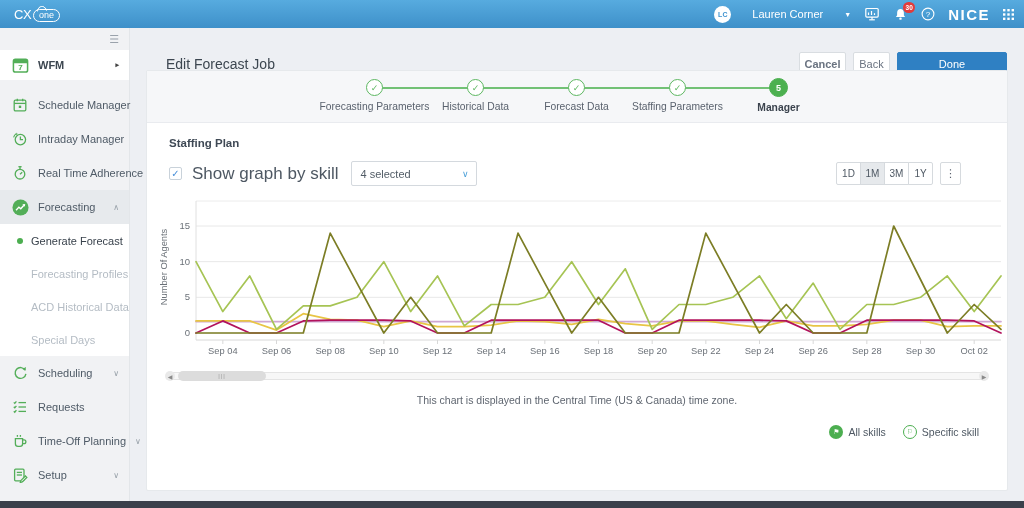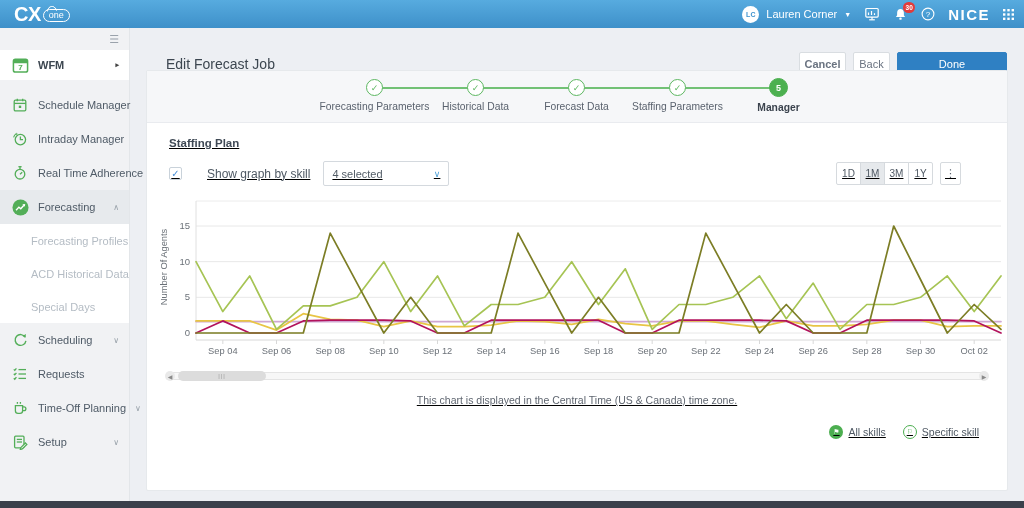--- a/index.html
+++ b/index.html
@@ -5,21 +5,21 @@
   * { box-sizing: border-box; margin: 0; padding: 0; }
   html,body { width:1024px; height:508px; }
   body { font-family:"Liberation Sans", sans-serif; overflow:hidden; }
   .app { position:relative; width:1024px; height:508px; background:#edeff3; overflow:hidden; }
 
   
   .topbar { position:absolute; top:0; left:0; width:100%; height:28px;
     background:linear-gradient(#57abdf,#3e90c9); display:flex; align-items:center;
     padding:0 10px 0 14px; z-index:30; }
   .logo { display:flex; align-items:center; gap:2px; }
-  .logo-cx { color:#fff; font-size:20px; font-weight:bold; letter-spacing:-0.5px; }
+  .logo-cx { color:#fff; font-size:13px; font-weight:normal; letter-spacing:-0.5px; }
   .logo-one { color:#fff; font-size:9px; border:1.2px solid #fff; border-radius:9px;
     padding:0 5px 1px 5px; position:relative; top:1px; }
   .logo-one:before { content:""; position:absolute; top:-4px; left:3px; width:8px; height:8px;
     border:1.2px solid #fff; border-radius:50%; border-bottom-color:transparent; border-right-color:transparent;
     transform:rotate(40deg); background:transparent; }
   .top-right { margin-left:auto; display:flex; align-items:center; gap:13px; }
   .avatar { width:17px; height:17px; border-radius:50%; background:#fff; color:#3f93cf;
     font-size:7px; font-weight:bold; display:flex; align-items:center; justify-content:center; }
   .user-name { color:#fff; font-size:11px; }
   .chev-down-white { color:#fff; font-size:7px; position:relative; top:0px; }
@@ -65,26 +65,26 @@
   .step-line { position:absolute; top:16px; left:228px; width:405px; height:2px; background:#72c175; }
   .steps { position:absolute; left:177px; top:8px; display:flex; }
   .step { width:101px; display:flex; flex-direction:column; align-items:center; }
   .step-circle { width:17px; height:17px; border-radius:50%; background:#fff; border:1.5px solid #5db761;
     color:#5db761; font-size:9px; display:flex; align-items:center; justify-content:center; z-index:2; }
   .step.current .step-circle { width:19px; height:19px; background:#4cb050; border-color:#4cb050;
     color:#fff; font-weight:bold; margin-top:-1px; }
   .step-label { margin-top:5px; font-size:10.3px; color:#5a626e; white-space:nowrap; }
   .step.current .step-label { color:#3b434e; font-weight:bold; }
 
-  .card-body { padding:14px 8px 0;text-decoration:underline; }
+  .card-body { padding:14px 8px 0; }
   .section-title { margin-left:14px; font-size:11.5px; font-weight:bold; color:#3f4955; }
   .controls { margin:12px 14px 0; display:flex; align-items:center; }
   .checkbox { width:13px; height:13px; border:1px solid #c9d2da; border-radius:2px; background:#fff;
     color:#4a90d9; font-size:10px; line-height:11px; text-align:center; cursor:pointer; }
-  .chk-label { margin-left:25px; font-size:12px; color:#4e5863; }
+  .chk-label { margin-left:10px; font-size:17px; color:#4e5863; }
   .dropdown { margin-left:13px; width:126px; height:25px; border:1px solid #d4d9de; border-radius:2px;
     background:#fff; display:flex; align-items:center; padding:0 8px; font-size:11px; color:#525c66; cursor:pointer; }
   .dropdown .dd-chev { margin-left:auto; color:#4a9fd8; font-size:9px; }
   .range-wrap { margin-left:auto; display:flex; align-items:center; margin-right:24px; }
   .range-btn { width:25px; height:23px; border:1px solid #d6dade; background:#fff; font-size:10px;
     color:#4e5863; display:flex; align-items:center; justify-content:center; margin-left:-1px; cursor:pointer; }
   .range-btn:first-child { border-radius:2px 0 0 2px; margin-left:0; }
   .range-btn.last { border-radius:0 2px 2px 0; }
   .range-btn.sel { background:#e6e9ec; }
   .kebab-btn { width:21px; height:23px; border:1px solid #d6dade; border-radius:2px; background:#fff;
@@ -118,21 +118,21 @@
 <body>
 
 <div class="app">
 
   <div class="topbar">
     <div class="logo">
       <span class="logo-cx">CX</span>
       <span class="logo-one">one</span>
     </div>
     <div class="top-right">
-      <div style="display:flex;align-items:center;gap:7px;cursor:pointer;">
+      <div style="display:flex;align-items:center;gap:21px;cursor:pointer;">
         <div class="avatar">LC</div>
         <span class="user-name">Lauren Corner</span>
         <span class="chev-down-white">▼</span>
       </div>
       <span class="tb-icon">
         <svg width="16" height="16" viewBox="0 0 16 16">
             <rect x="1.8" y="2.5" width="12.4" height="8.6" rx="1" fill="none" stroke="#fff" stroke-width="1.2"></rect>
             <line x1="4.5" y1="9" x2="4.5" y2="6.5" stroke="#fff" stroke-width="1.2"></line>
             <line x1="7.5" y1="9" x2="7.5" y2="5" stroke="#fff" stroke-width="1.2"></line>
             <line x1="10.5" y1="9" x2="10.5" y2="7.2" stroke="#fff" stroke-width="1.2"></line>
@@ -225,20 +225,24 @@
         <div class="nav-item selected">
           <span class="icon16">
             <svg viewBox="0 0 18 18" width="17" height="17">
               <circle cx="9" cy="9" r="8.5" fill="#53ae58"></circle>
               <polyline points="4.3,11.8 7.3,8.6 9.3,10.3 12.6,6.6" fill="none" stroke="#fff" stroke-width="1.5"></polyline>
               <path d="M10.9,5.6 L14,5.2 L13.6,8.3 Z" fill="#fff"></path>
             </svg>
           </span>
           <span class="lbl">Forecasting</span>
           <span class="chev">∧</span>
+        </div>
+        <div class="nav-sub active">
+          <span class="dot"></span>
+          <span>Generate Forecast</span>
         </div>
         <div class="nav-sub">
           <span class="dot hidden"></span>
           <span>Forecasting Profiles</span>
         </div>
         <div class="nav-sub">
           <span class="dot hidden"></span>
           <span>ACD Historical Data</span>
         </div>
         <div class="nav-sub">

